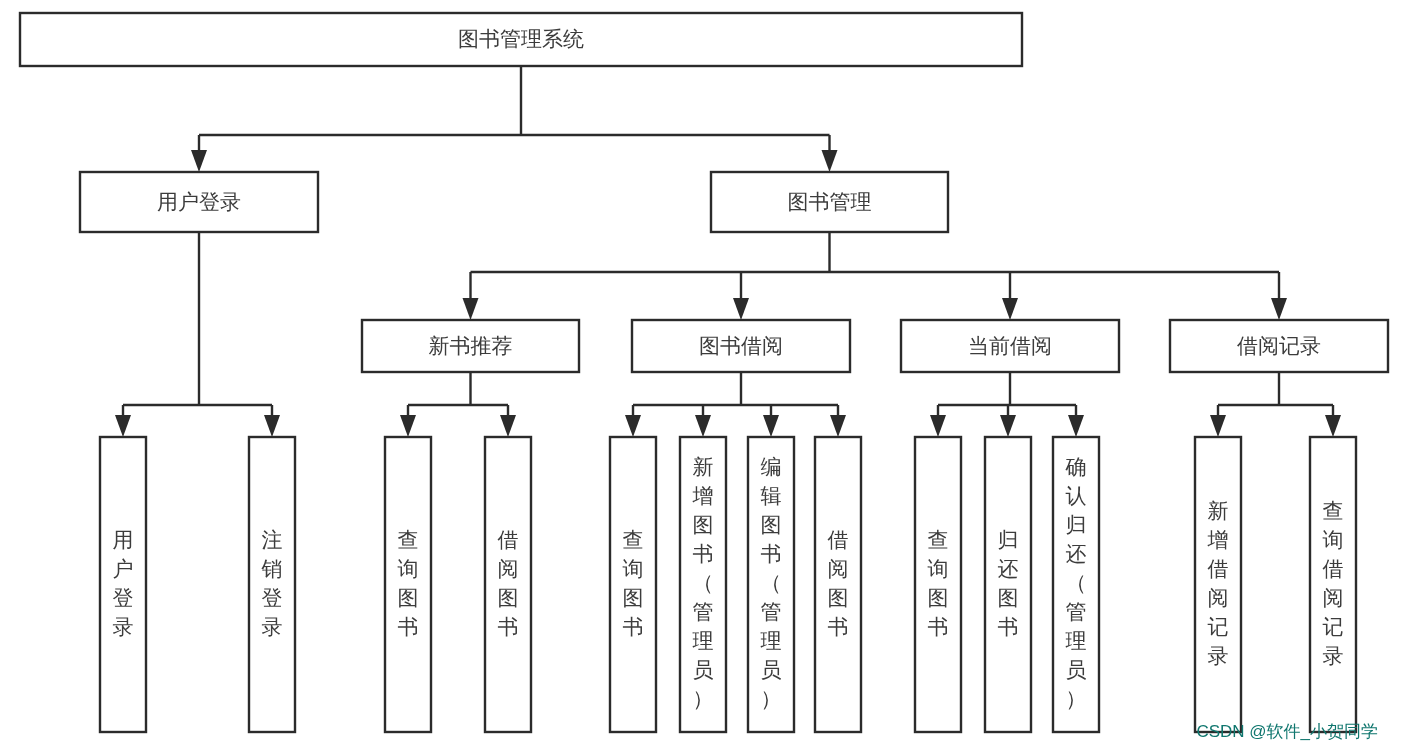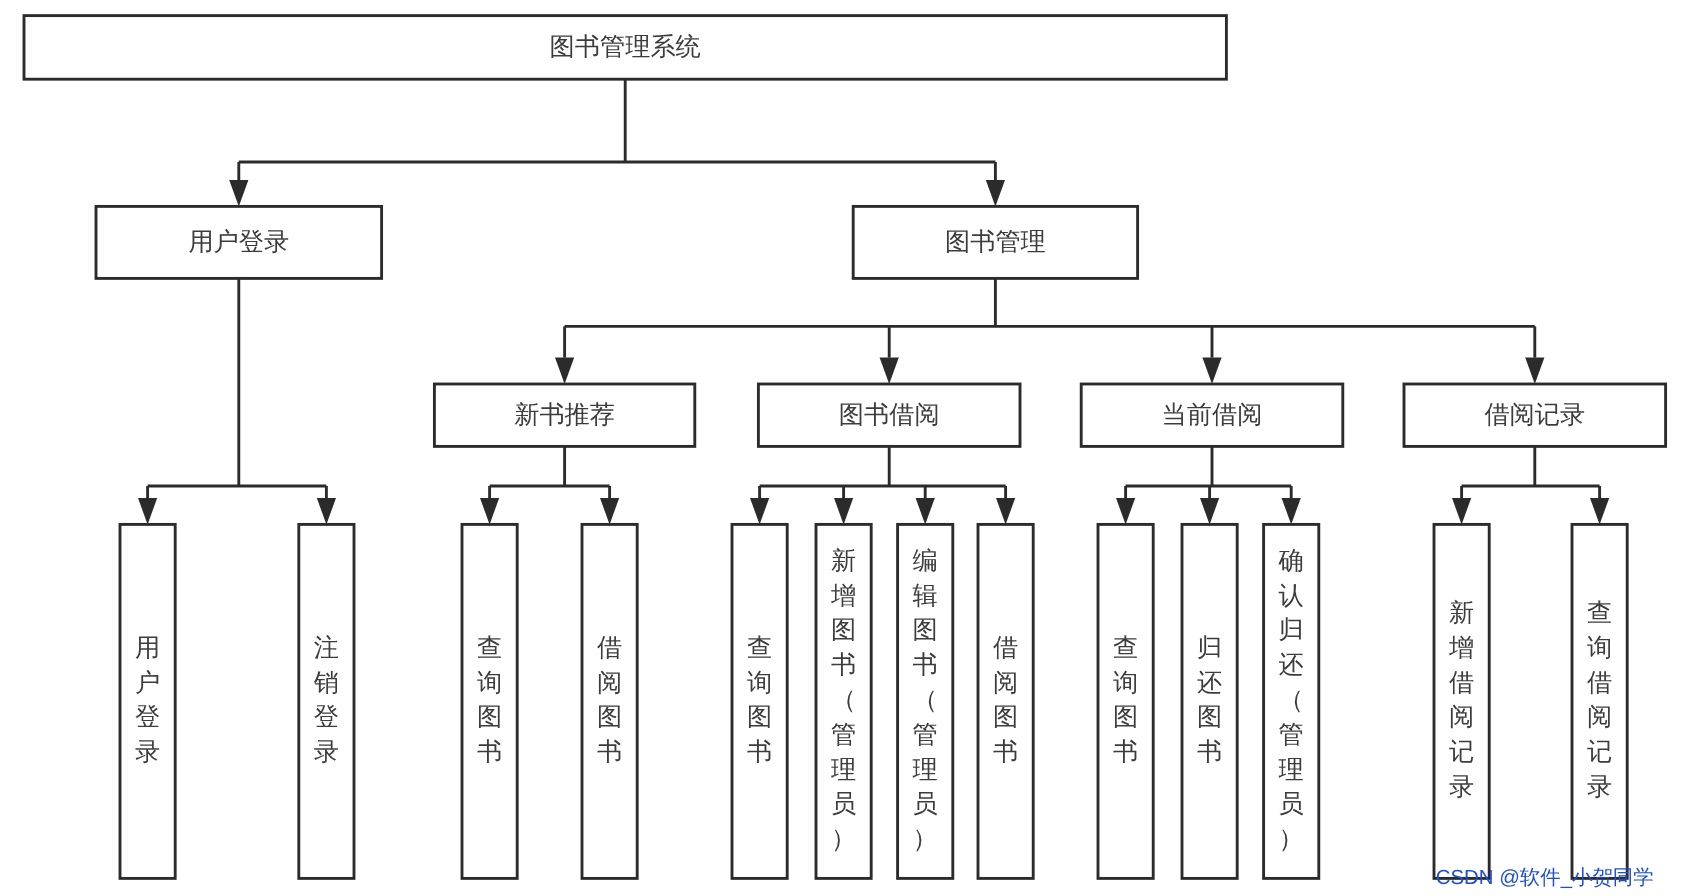--- a/index.html
+++ b/index.html
@@ -47,21 +47,21 @@
   .arrow-head {
     fill: #2b2b2b;
     stroke: none;
   }
   .watermark-text {
     position: absolute;
     right: 6px;
     bottom: 4px;
     font-family: "Liberation Sans", "DejaVu Sans", sans-serif;
     font-size: 17px;
-    color: #1d4ed8;
+    color: #0f766e;
     white-space: nowrap;
     user-select: none;
     pointer-events: none;
   }
 </style>
 </head>
 <body>
 
 <div id="diagram-root">
   <svg class="diagram-canvas" id="diagram-canvas" viewBox="0 0 1405 747">

